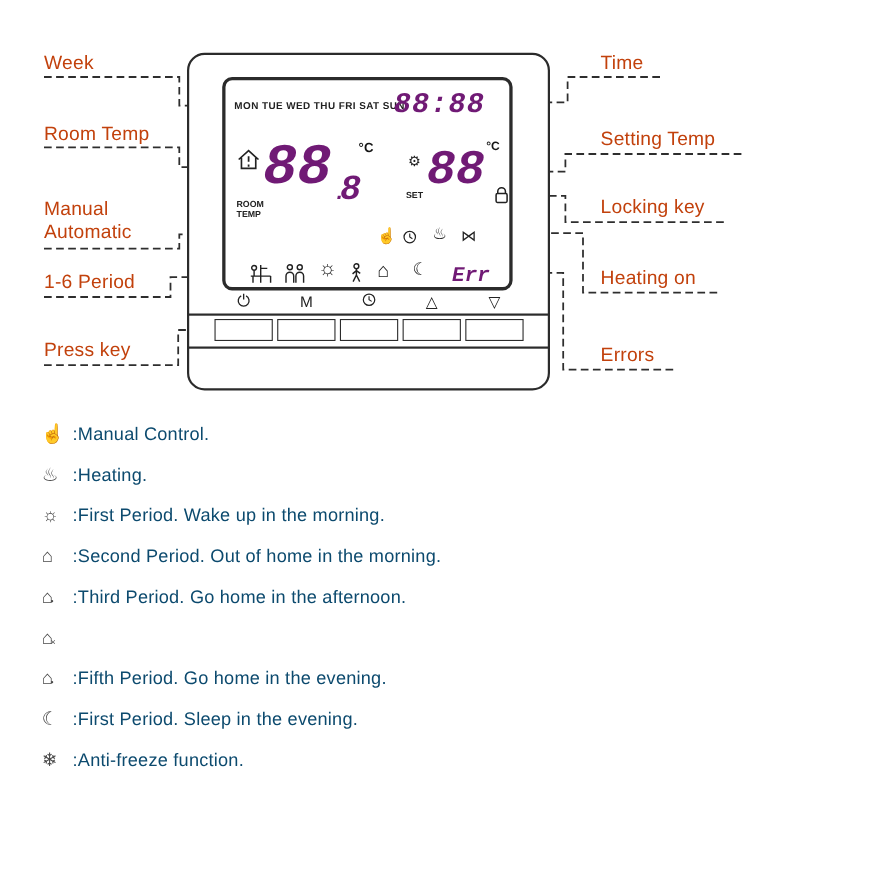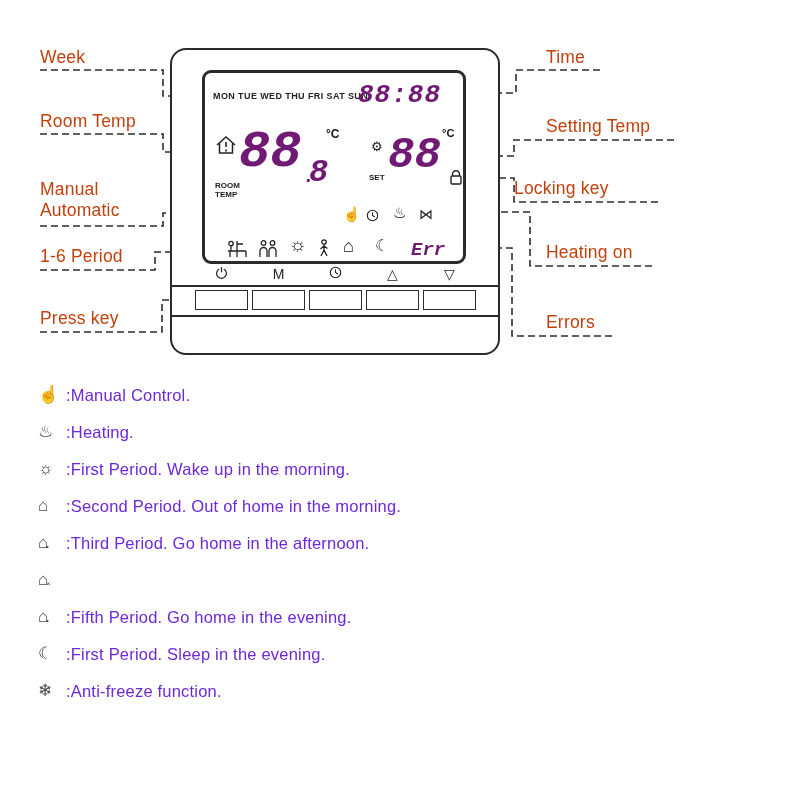--- a/index.html
+++ b/index.html
@@ -42,21 +42,21 @@
   .btnlabels .bl { width:53px; margin-right:4px; text-align:center; font-size:14px; color:#222; height:17px; }
   .btnlabels .bl:first-child { margin-left:23px; }
   .btnrow { position:absolute; left:23px; top:240px; display:flex; }
   .btn { width:53px; height:20px; border:1.6px solid #2b2b2b; background:#fff; margin-right:4px; }
 
   
   .legend { position:absolute; left:38px; top:384px; width:700px; }
   .lrow { display:flex; align-items:flex-start; margin-bottom:15px; }
   .lrow .ic { flex:0 0 28px; width:28px; font-size:17px; color:#4a4a4a; line-height:22px; position:relative; }
   .lrow .ic .mk { position:absolute; left:8px; top:4px; font-size:8px; color:#4a4a4a; }
-  .lrow .tx { font-size:16.5px; line-height:22px; color:#6d28d9; letter-spacing:0.2px; }
+  .lrow .tx { font-size:16.5px; line-height:22px; color:#0c4a6e; letter-spacing:0.2px; }
   .gap { display:inline-block; width:32px; }
 </style>
 </head>
 <body>
 
 <div class="page">
 
   <svg class="lines" width="800" height="800">
     <polyline points="40,70 163,70 163,96 206,96"></polyline>
     <polyline points="40,134 163,134 163,152 212,152"></polyline>
@@ -74,21 +74,21 @@
   <div class="label" style="left:40px; top:111px">Room Temp</div>
   <div class="label" style="left:40px; top:179px">
     <div>Manual</div>
     <div>Automatic</div>
   </div>
   <div class="label" style="left:40px; top:246px">1-6 Period</div>
   <div class="label" style="left:40px; top:308px">Press key</div>
 
   <div class="label" style="left:546px; top:47px">Time</div>
   <div class="label" style="left:546px; top:116px">Setting Temp</div>
-  <div class="label" style="left:514px; top:178px">Locking key</div>
+  <div class="label" style="left:546px; top:178px">Locking key</div>
   <div class="label" style="left:546px; top:242px">Heating on</div>
   <div class="label" style="left:546px; top:312px">Errors</div>
 
   <div class="case">
 
     <div class="screen">
       <div class="days">MON TUE WED THU FRI SAT SUN</div>
       <div class="time-disp seg">88:88</div>
 
       <svg class="house-alert" width="22" height="20" viewBox="0 0 22 20">

